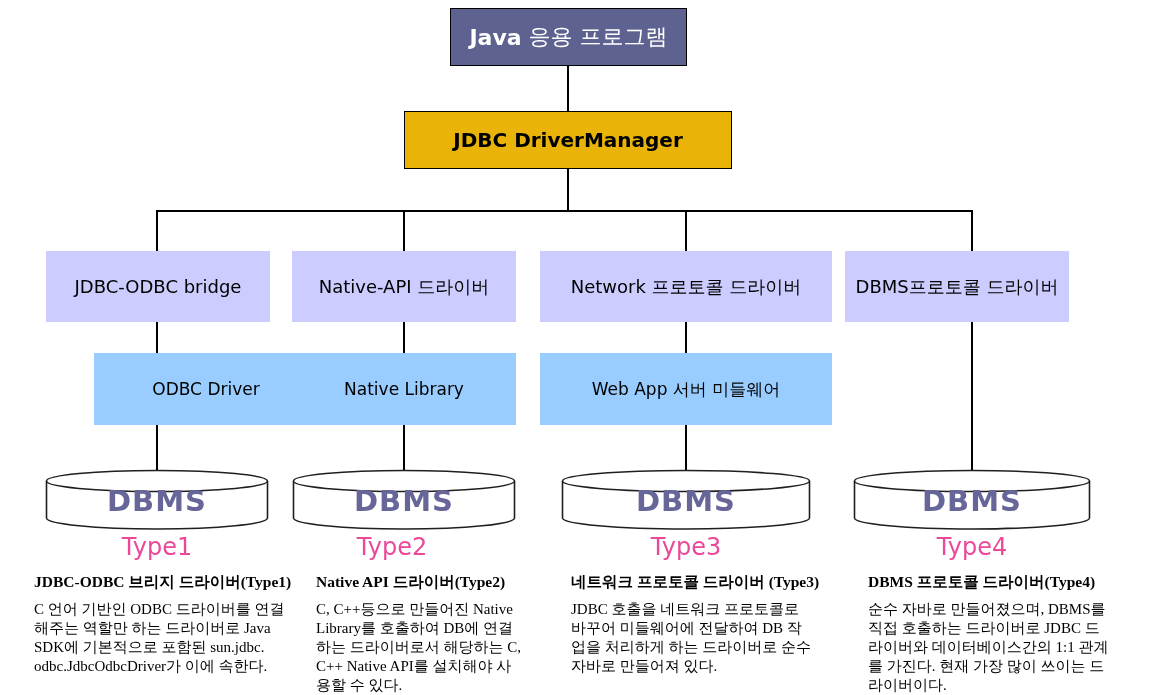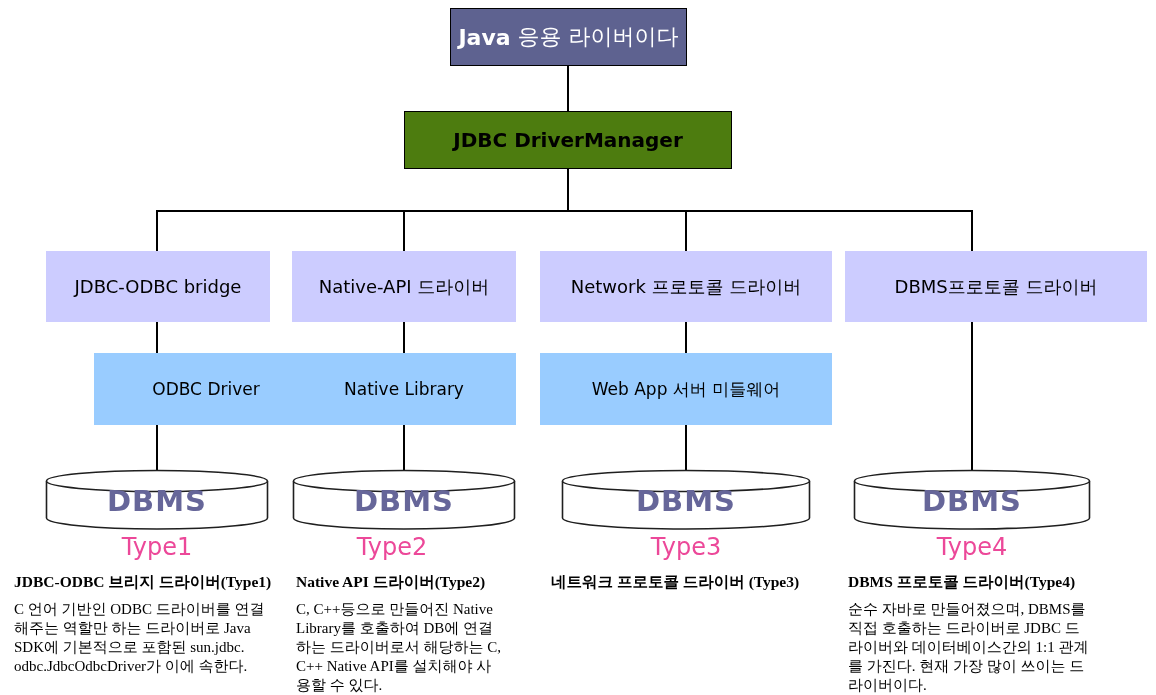--- a/index.html
+++ b/index.html
@@ -24,30 +24,30 @@
     left: 450px; top: 8px; width: 237px; height: 58px;
     background: #5e6290;
     border: 1px solid #000;
     color: #ffffff;
     font-size: 22px;
     white-space: pre;
   }
   .app-box .brand { font-weight: bold; }
   .dm-box {
     left: 404px; top: 111px; width: 328px; height: 58px;
-    background: #4d7c0f;
+    background: #eab308;
     border: 1px solid #000;
     font-weight: bold;
     font-size: 20px;
   }
   .branch { top: 251px; height: 71px; background: #ccccff; font-size: 18px; }
   .branch.c1 { left: 46px;  width: 224px; }
   .branch.c2 { left: 292px; width: 224px; }
   .branch.c3 { left: 540px; width: 292px; }
-  .branch.c4 { left: 845px; width: 302px; }
+  .branch.c4 { left: 845px; width: 224px; }
   .mid { top: 353px; height: 72px; background: #99ccff; font-size: 17px; }
   .mid.c1 { left: 46px;  width: 224px; margin-left: 48px; }
   .mid.c2 { left: 292px; width: 224px; }
   .mid.c3 { left: 540px; width: 292px; }
   .line { position: absolute; background: #000000; }
   .v { width: 2px; }
   .h { height: 2px; }
   .cyl { position: absolute; top: 469px; }
   .cyl.c1 { left: 45px;  width: 224px; height: 62px; }
   .cyl.c2 { left: 292px; width: 224px; height: 62px; }
@@ -65,34 +65,34 @@
   .type-label {
     position: absolute; top: 533px;
     text-align: center;
     font-size: 24px;
     color: #ec4899;
   }
   .type-label.c1 { left: 45px;  width: 224px; }
   .type-label.c2 { left: 280px; width: 224px; }
   .type-label.c3 { left: 561px; width: 250px; }
   .type-label.c4 { left: 853px; width: 238px; }
-  .desc { position: absolute; top: 572px; font-family: "Liberation Serif", "DejaVu Serif", serif; }
+  .desc { position: absolute; top: 572px; font-family: "Liberation Serif", "DejaVu Serif", serif; margin-left: 20px; }
   .desc.c1 { left: 14px;  width: 268px; }
   .desc.c2 { left: 296px; width: 242px; }
   .desc.c3 { left: 551px; width: 300px; }
   .desc.c4 { left: 848px; width: 302px; }
   .desc-title { font-weight: bold; font-size: 15.5px; margin: 0 0 7px 0; }
   .desc-body { font-size: 15px; line-height: 1.27; white-space: pre-line; }
 </style>
 </head>
 <body>
 
 <div class="stage">
 
-  <div class="box app-box"><span class="brand">Java</span><span> 응용 라이버이다</span></div>
+  <div class="box app-box"><span class="brand">Java</span><span> 응용 프로그램</span></div>
 
   <div class="box dm-box">
     <span>JDBC DriverManager</span>
   </div>
 
   <div class="line v" style="left:567px; top:66px;  height:45px;"></div>
   <div class="line v" style="left:567px; top:169px; height:43px;"></div>
   <div class="line h" style="left:156px; top:210px; width:817px;"></div>
   <div class="line v" style="left:156px; top:210px; height:42px;"></div>
   <div class="line v" style="left:403px; top:210px; height:42px;"></div>
@@ -173,20 +173,24 @@
   <div class="desc c2">
     <p class="desc-title">Native API 드라이버(Type2)</p>
     <div class="desc-body">C, C++등으로 만들어진 Native
 Library를 호출하여 DB에 연결
 하는 드라이버로서 해당하는 C,
 C++ Native API를 설치해야 사
 용할 수 있다.</div>
   </div>
   <div class="desc c3">
     <p class="desc-title">네트워크 프로토콜 드라이버 (Type3)</p>
+    <div class="desc-body">JDBC 호출을 네트워크 프로토콜로
+바꾸어 미들웨어에 전달하여 DB 작
+업을 처리하게 하는 드라이버로 순수
+자바로 만들어져 있다.</div>
   </div>
   <div class="desc c4">
     <p class="desc-title">DBMS 프로토콜 드라이버(Type4)</p>
     <div class="desc-body">순수 자바로 만들어졌으며, DBMS를
 직접 호출하는 드라이버로 JDBC 드
 라이버와 데이터베이스간의 1:1 관계
 를 가진다. 현재 가장 많이 쓰이는 드
 라이버이다.</div>
   </div>
 

